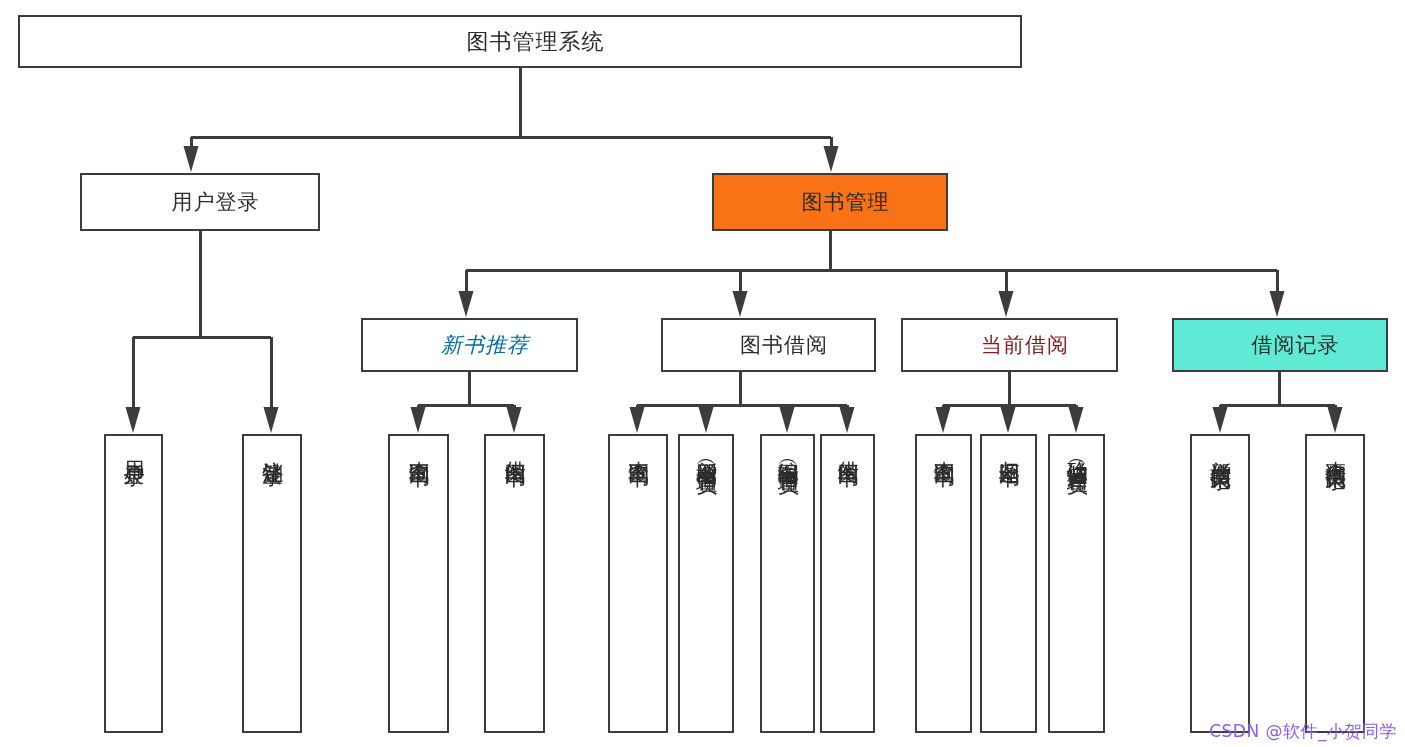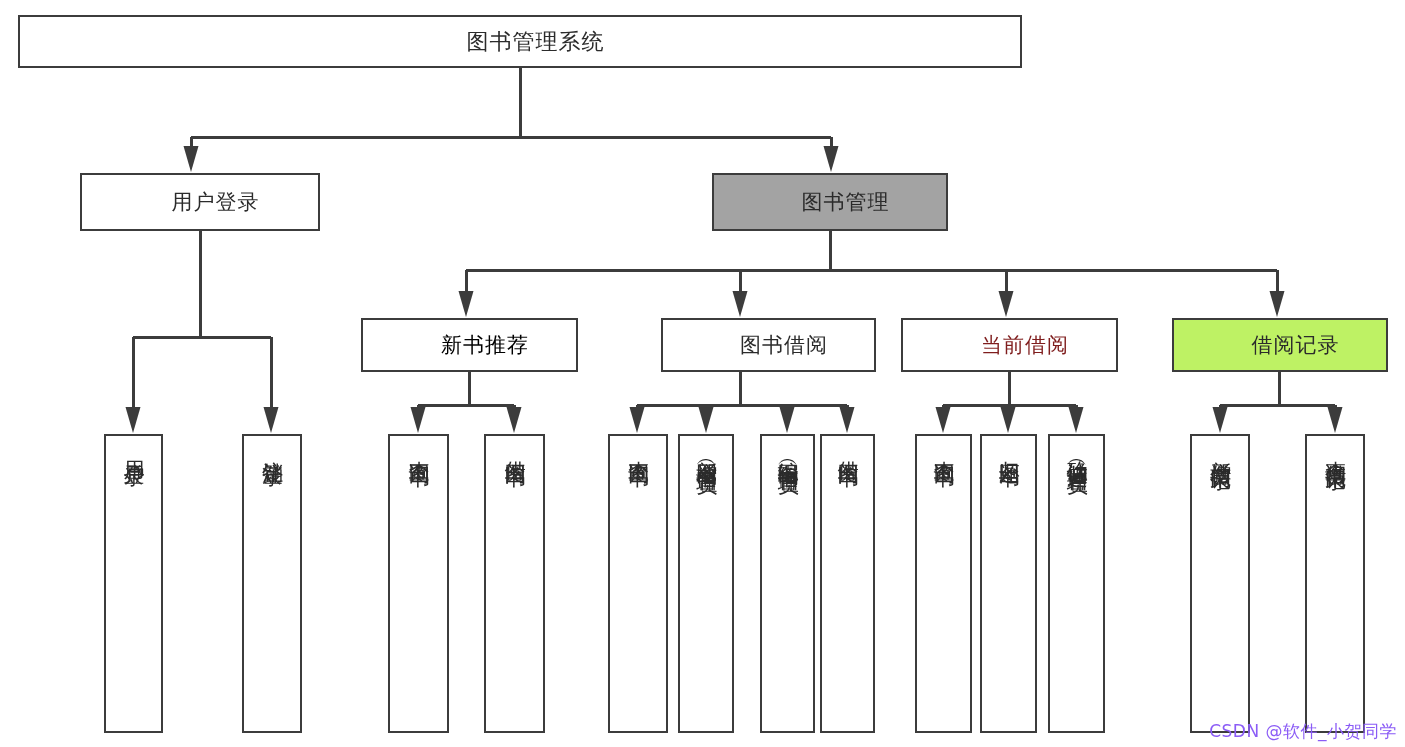--- a/index.html
+++ b/index.html
@@ -131,33 +131,33 @@
       <polygon points="1327.5,407 1342.5,407 1335,433" fill="#3c3c3c"></polygon>
     </svg>
 
   <div id="nodes">
       <div class="node root h" style="left: 18px; top: 15px; width: 1004px; height: 53px; border-color: rgb(60, 60, 60); background: rgb(255, 255, 255); color: rgb(43, 43, 43);">
         <span class="htext">图书管理系统</span>
       </div>
       <div class="node h" style="left: 80px; top: 173px; width: 240px; height: 58px; border-color: rgb(60, 60, 60); background: rgb(255, 255, 255); color: rgb(43, 43, 43);">
         <span class="htext">用户登录</span>
       </div>
-      <div class="node h" style="left: 712px; top: 173px; width: 236px; height: 58px; border-color: rgb(60, 60, 60); background: #a3a3a3; color: rgb(43, 43, 43);">
+      <div class="node h" style="left: 712px; top: 173px; width: 236px; height: 58px; border-color: rgb(60, 60, 60); background: #f97316; color: rgb(43, 43, 43);">
         <span class="htext">图书管理</span>
       </div>
-      <div class="node h" style="left: 361px; top: 318px; width: 217px; height: 54px; border-color: rgb(60, 60, 60); background: rgb(255, 255, 255); color: #000000;">
+      <div class="node h" style="left: 361px; top: 318px; width: 217px; height: 54px; border-color: rgb(60, 60, 60); background: rgb(255, 255, 255); color: #0369a1; font-style: italic;">
         <span class="htext">新书推荐</span>
       </div>
       <div class="node h" style="left: 633px; top: 318px; width: 215px; height: 54px; border-color: rgb(60, 60, 60); background: rgb(255, 255, 255); color: rgb(43, 43, 43); margin-left: 28px;">
         <span class="htext">图书借阅</span>
       </div>
       <div class="node h" style="left: 901px; top: 318px; width: 217px; height: 54px; border-color: rgb(60, 60, 60); background: rgb(255, 255, 255); color: #7f1d1d; text-align: center;">
         <span class="htext">当前借阅</span>
       </div>
-      <div class="node h" style="left: 1172px; top: 318px; width: 216px; height: 54px; border-color: rgb(60, 60, 60); background: #bef264; color: rgb(43, 43, 43); text-align: right;">
+      <div class="node h" style="left: 1172px; top: 318px; width: 216px; height: 54px; border-color: rgb(60, 60, 60); background: #5eead4; color: rgb(43, 43, 43); text-align: right;">
         <span class="htext">借阅记录</span>
       </div>
       <div class="node v" style="left: 104px; top: 434px; width: 59px; height: 299px; border-color: rgb(60, 60, 60); background: rgb(255, 255, 255); color: rgb(43, 43, 43);">
         <span class="vtext">用户登录</span>
       </div>
       <div class="node v" style="left: 242px; top: 434px; width: 60px; height: 299px; border-color: rgb(60, 60, 60); background: rgb(255, 255, 255); color: rgb(43, 43, 43);">
         <span class="vtext">注销登录</span>
       </div>
       <div class="node v" style="left: 388px; top: 434px; width: 61px; height: 299px; border-color: rgb(60, 60, 60); background: rgb(255, 255, 255); color: rgb(43, 43, 43);">
         <span class="vtext">查询图书</span>

